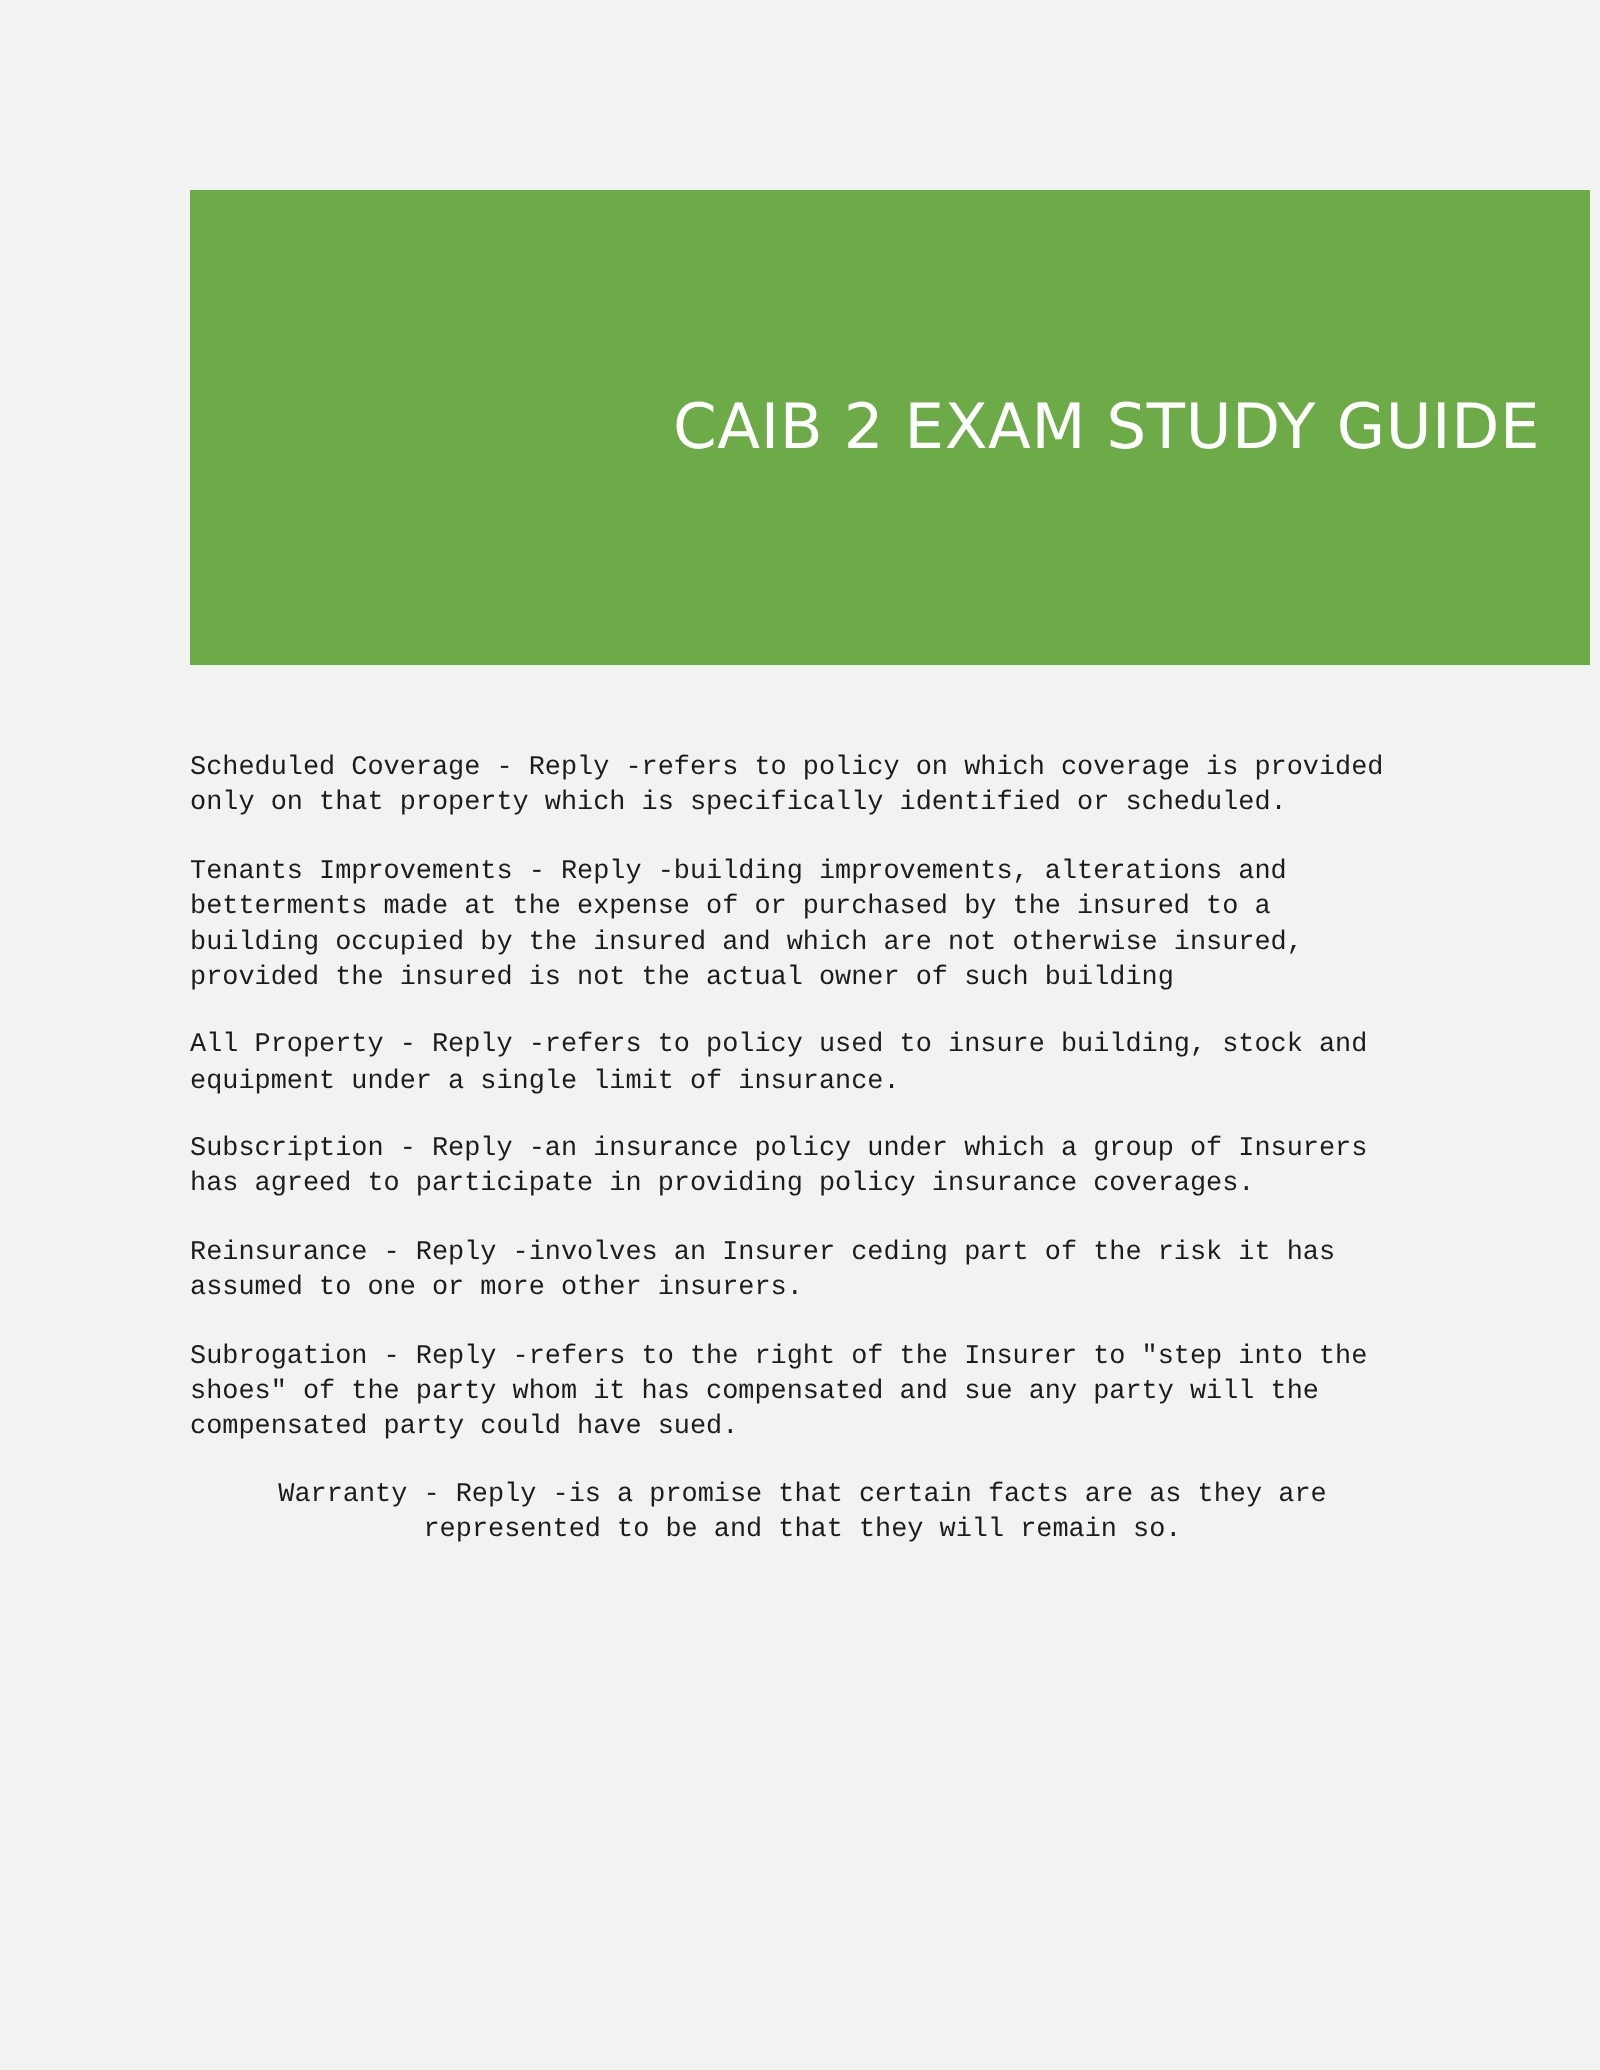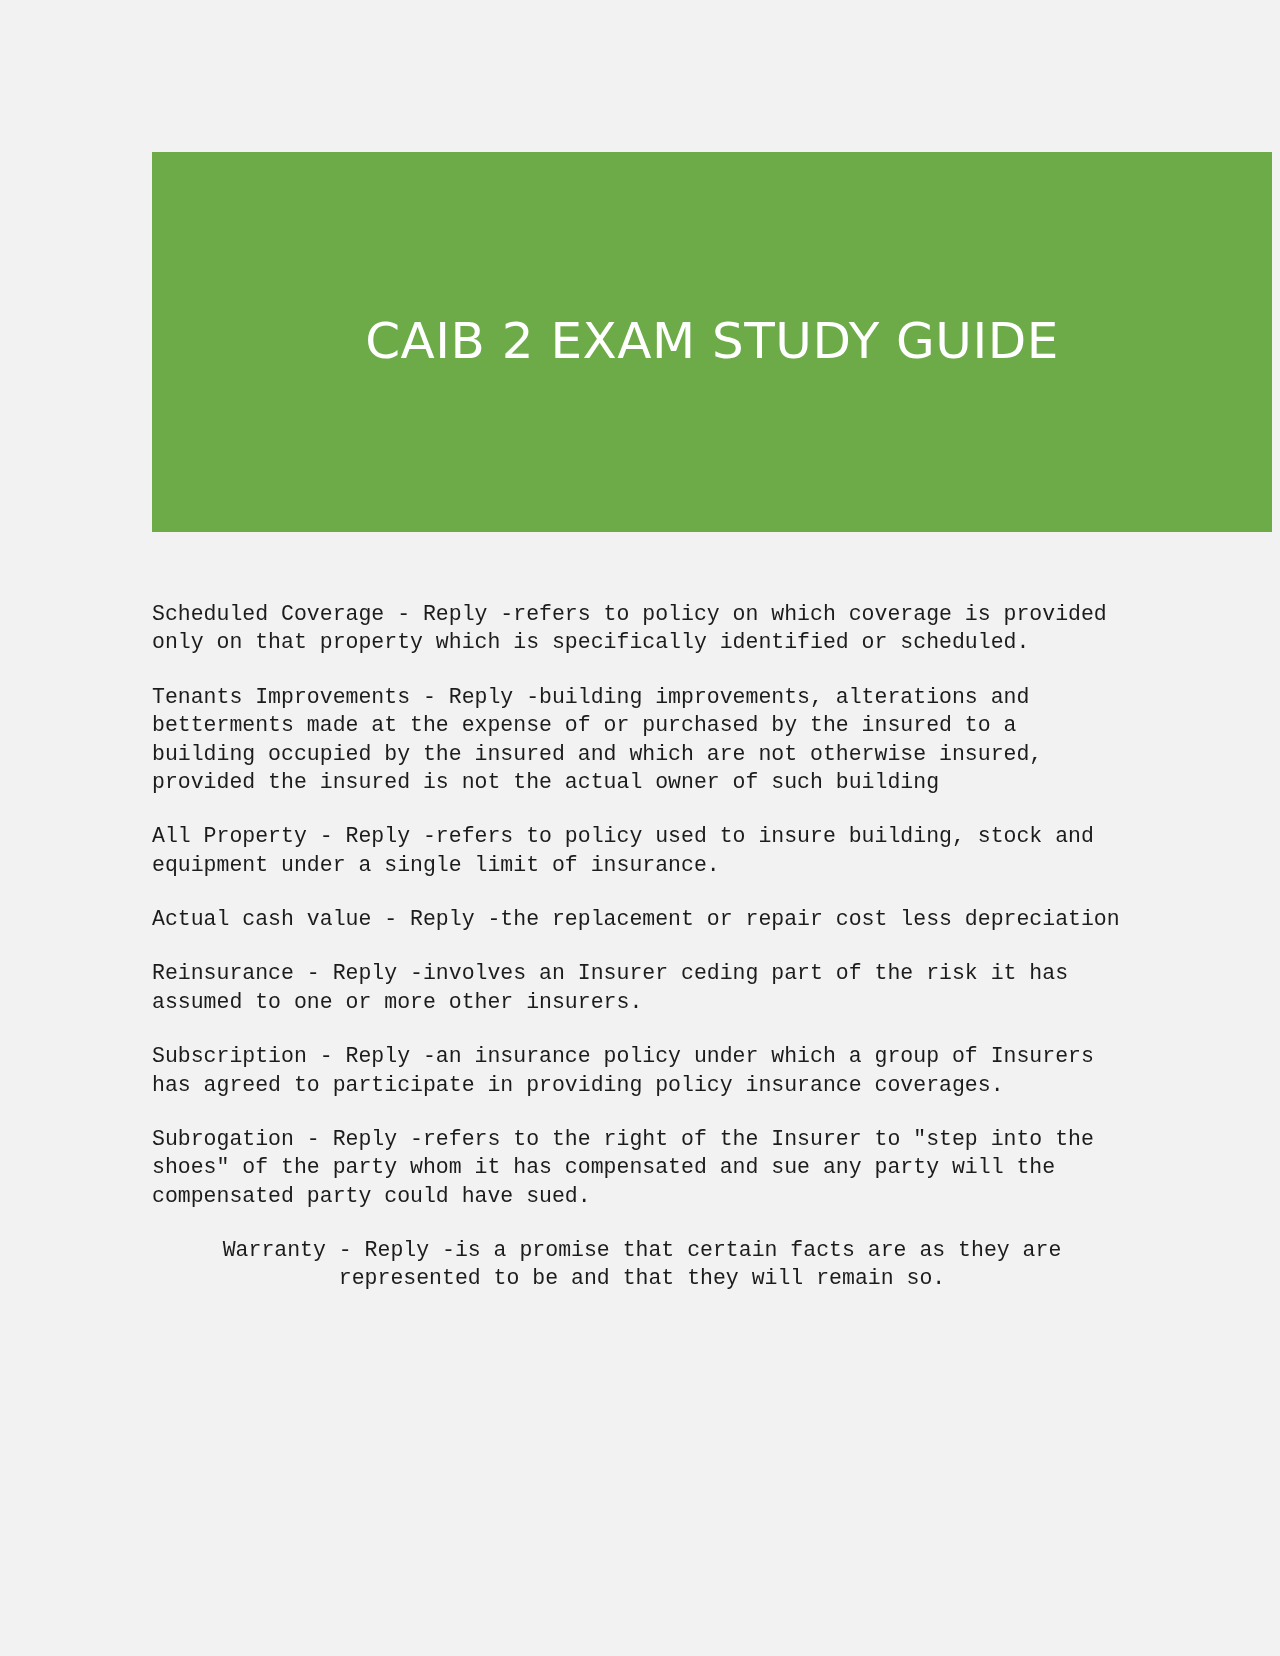--- a/index.html
+++ b/index.html
@@ -22,21 +22,21 @@
   }
   .title-banner {
     position: absolute;
     left: 152px;
     top: 152px;
     width: 1120px;
     height: 380px;
     background: #6cab47;
     display: flex;
     align-items: center;
-    justify-content: center;
+    justify-content: flex-end;
     box-sizing: border-box;
     padding: 0 40px;
   }
   .title-text {
     color: #ffffff;
     font-size: 50px;
     font-weight: 400;
     letter-spacing: 0.5px;
     text-align: center;
     line-height: 1.15;
@@ -67,20 +67,19 @@
 <div class="page">
 
   <div class="title-banner">
     <div class="title-text">CAIB 2 EXAM STUDY GUIDE</div>
   </div>
 
   <div class="content">
     <p class="para">Scheduled Coverage - Reply -refers to policy on which coverage is provided only on that property which is specifically identified or scheduled.</p>
     <p class="para">Tenants Improvements - Reply -building improvements, alterations and betterments made at the expense of or purchased by the insured to a building occupied by the insured and which are not otherwise insured, provided the insured is not the actual owner of such building</p>
     <p class="para">All Property - Reply -refers to policy used to insure building, stock and equipment under a single limit of insurance.</p>
-    <p class="para">Actual cash value - Reply -the replacement or repair cost less depreciation</p>
+    <p class="para">Subscription - Reply -an insurance policy under which a group of Insurers has agreed to participate in providing policy insurance coverages.</p>
     <p class="para">Reinsurance - Reply -involves an Insurer ceding part of the risk it has assumed to one or more other insurers.</p>
-    <p class="para">Subscription - Reply -an insurance policy under which a group of Insurers has agreed to participate in providing policy insurance coverages.</p>
     <p class="para">Subrogation - Reply -refers to the right of the Insurer to "step into the shoes" of the party whom it has compensated and sue any party will the compensated party could have sued.</p>
     <p class="para">Warranty - Reply -is a promise that certain facts are as they are represented to be and that they will remain so.</p>
   </div>
 
 </div>
 
 </body></html>

